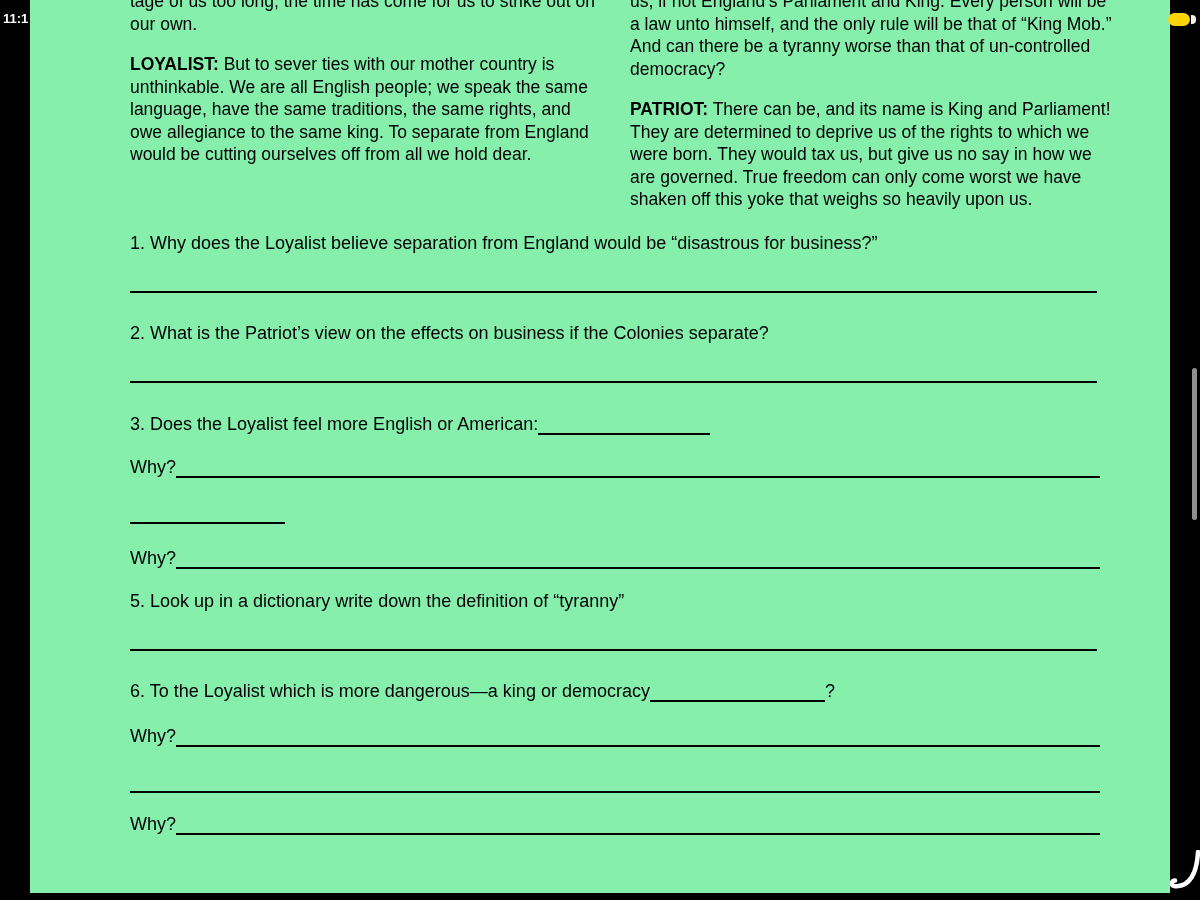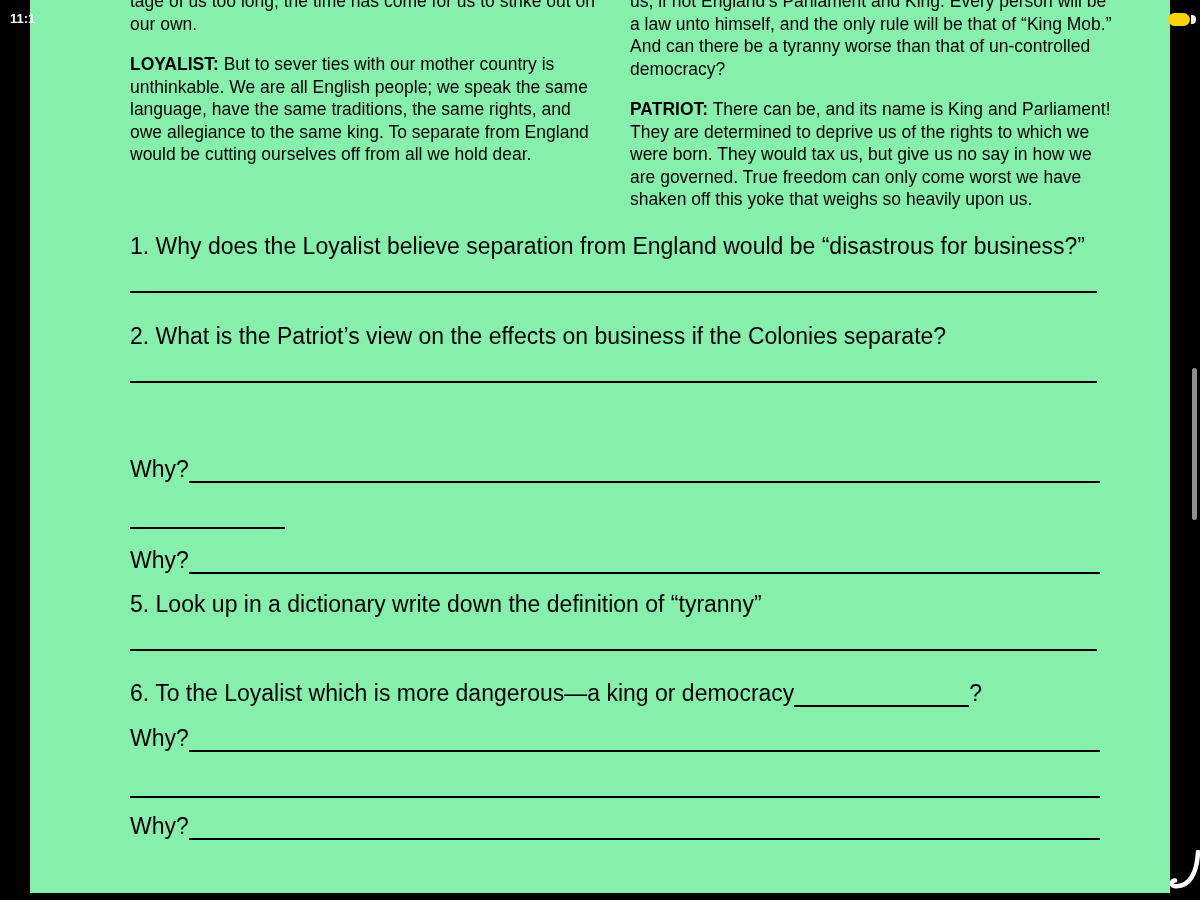--- a/index.html
+++ b/index.html
@@ -1,39 +1,39 @@
 <!DOCTYPE html>
 <html><head>
 <meta charset="utf-8">
 <style>
   html,body{margin:0;padding:0;background:#000;width:1200px;height:900px;overflow:hidden;
     font-family:"Liberation Sans", sans-serif;}
   .screen{position:relative;width:1200px;height:900px;background:#000;}
 
   
   .time{position:absolute;left:3px;top:11px;color:#fff;font-size:13px;font-weight:600;
-    width:27px;overflow:hidden;white-space:nowrap;z-index:5;margin-left:7px;}
+    width:27px;overflow:hidden;white-space:nowrap;z-index:5;}
   .battery{position:absolute;left:1168px;top:13px;width:22px;height:13px;background:#fdd409;
     border-radius:6.5px;z-index:5;}
   .battery-cap{position:absolute;left:1191px;top:15px;width:5px;height:9px;background:#f5f2ea;
     border-radius:0 4px 4px 0;z-index:5;}
 
   
   .page{position:absolute;left:30px;top:0;width:1140px;height:893px;background:#86efac;
     color:#000;overflow:hidden;}
 
   
   .col{position:absolute;top:-10px;font-size:17.5px;line-height:22.5px;}
   .col-left{left:100px;width:465px;}
   .col-right{left:600px;width:487px;}
   .col p{margin:0 0 18px 0;}
   .speaker{font-weight:bold;}
 
   
-  .q{position:absolute;left:100px;width:970px;font-size:23px;}
+  .q{position:absolute;left:100px;width:970px;font-size:18px;}
   .row{display:flex;align-items:flex-end;white-space:nowrap;}
   .rule{position:absolute;left:100px;width:967px;border-top:2.5px solid #000;height:0;}
   .blank{border-bottom:2px solid #000;height:1.15em;display:inline-block;}
   .blank-fill{flex:1 1 auto;border-bottom:2px solid #000;height:1.15em;}
 
   
   .scrollbar{position:absolute;left:1192px;top:368px;width:5px;height:152px;background:#8f8f8f;
     border-radius:3px;z-index:6;}
 
   
@@ -59,20 +59,24 @@
       <p>us, if not England’s Parliament and King. Every person will be a law unto himself, and the only rule will be that of “King Mob.” And can there be a tyranny worse than that of un-controlled democracy?</p>
       <p><span class="speaker">PATRIOT:</span><span> There can be, and its name is King and Parliament! They are determined to deprive us of the rights to which we were born. They would tax us, but give us no say in how we are governed. True freedom can only come worst we have shaken off this yoke that weighs so heavily upon us.</span></p>
     </div>
 
     <div class="q" style="top:233px">1. Why does the Loyalist believe separation from England would be “disastrous for business?”</div>
     <div class="rule" style="top:291px"></div>
 
     <div class="q" style="top:323px">2. What is the Patriot’s view on the effects on business if the Colonies separate?</div>
     <div class="rule" style="top:381px"></div>
 
+    <div class="q row" style="top:412px">
+      <span>3. Does the Loyalist feel more English or American:</span>
+      <span class="blank" style="width:172px"></span>
+    </div>
     <div class="q row" style="top:455px">
       <span>Why?</span>
       <span class="blank-fill"></span>
     </div>
 
     <div class="q row" style="top:501px">
       <span class="blank" style="width:155px"></span>
     </div>
     <div class="q row" style="top:546px">
       <span>Why?</span>

